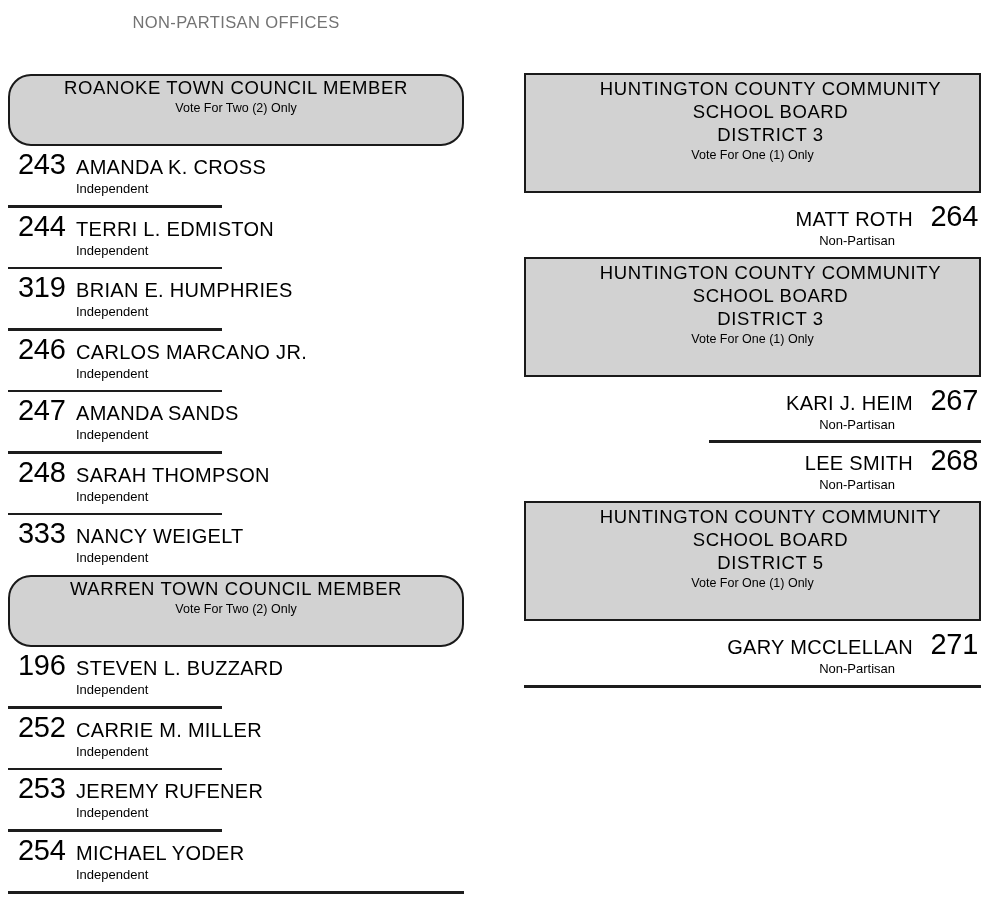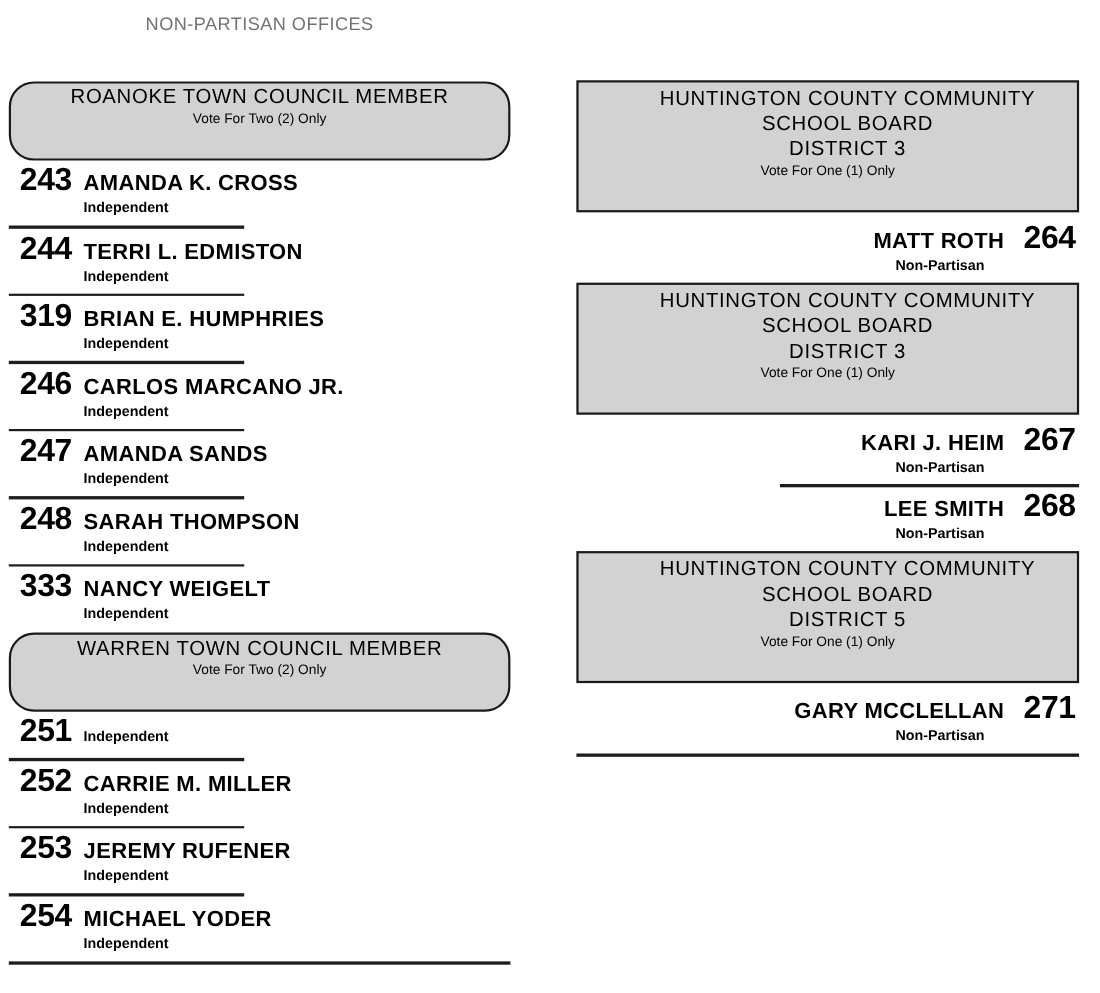--- a/index.html
+++ b/index.html
@@ -26,21 +26,21 @@
   .hdr-box.small { height:72px; padding-top:1px;border-radius:23px; }
   .hdr-box.tall  { height:120px; padding-top:2px; }
   .hdr-title { font-size:18.5px; line-height:22px; letter-spacing:0.6px; }
   .hdr-box.tall .hdr-title { line-height:23px;padding-left:36px; }
   .hdr-instr { font-size:12.5px; line-height:15px; margin-top:2px; }
   .mt-box { margin-top:10px; }
   .hdr-box-r { margin-top:9px; }
 
   
   .cand { margin-top:4px; }
-  .crow { display:flex; align-items:baseline;font-weight:bold; }
+  .crow { display:flex; align-items:baseline; }
   .num {
     box-sizing:border-box; width:68px; padding-left:10px; flex:0 0 68px;
     font-size:29px; line-height:29px; letter-spacing:-0.3px; white-space:nowrap;
   }
   .nameblk { flex:1; min-width:0; }
   .cname { font-size:20px; line-height:23px; letter-spacing:0.3px; white-space:nowrap; }
   .cparty { font-size:13px; line-height:15px; margin-top:2px; }
   .sep { width:214px; height:2.5px; background:var(--rule,#1d1d1d); margin-top:9px; }
   .full-sep { width:100%; height:3px; background:var(--rule,#1d1d1d); margin-top:9px; }
 
@@ -146,22 +146,23 @@
       </div>
     </div>
 
     <div class="hdr-box small mt-box">
       <div class="hdr-title">WARREN TOWN COUNCIL MEMBER</div>
       <div class="hdr-instr">Vote For Two (2) Only</div>
     </div>
 
     <div class="cand">
       <div class="crow">
-        <div class="num">251</div>
-        <div class="nameblk">
+        <div class="num">196</div>
+        <div class="nameblk">
+          <div class="cname">STEVEN L. BUZZARD</div>
           <div class="cparty">Independent</div>
         </div>
       </div>
       <div class="sep"></div>
     </div>
 
     <div class="cand">
       <div class="crow">
         <div class="num">252</div>
         <div class="nameblk">

